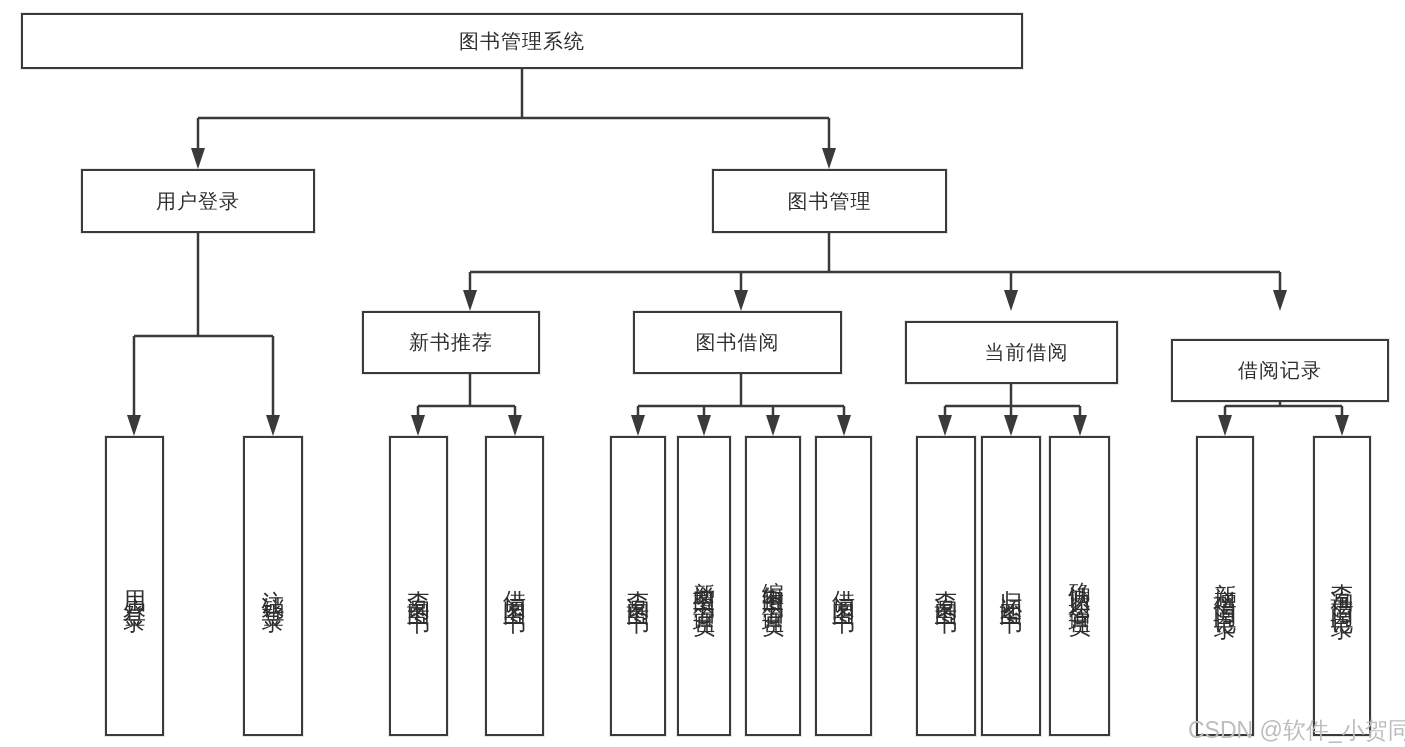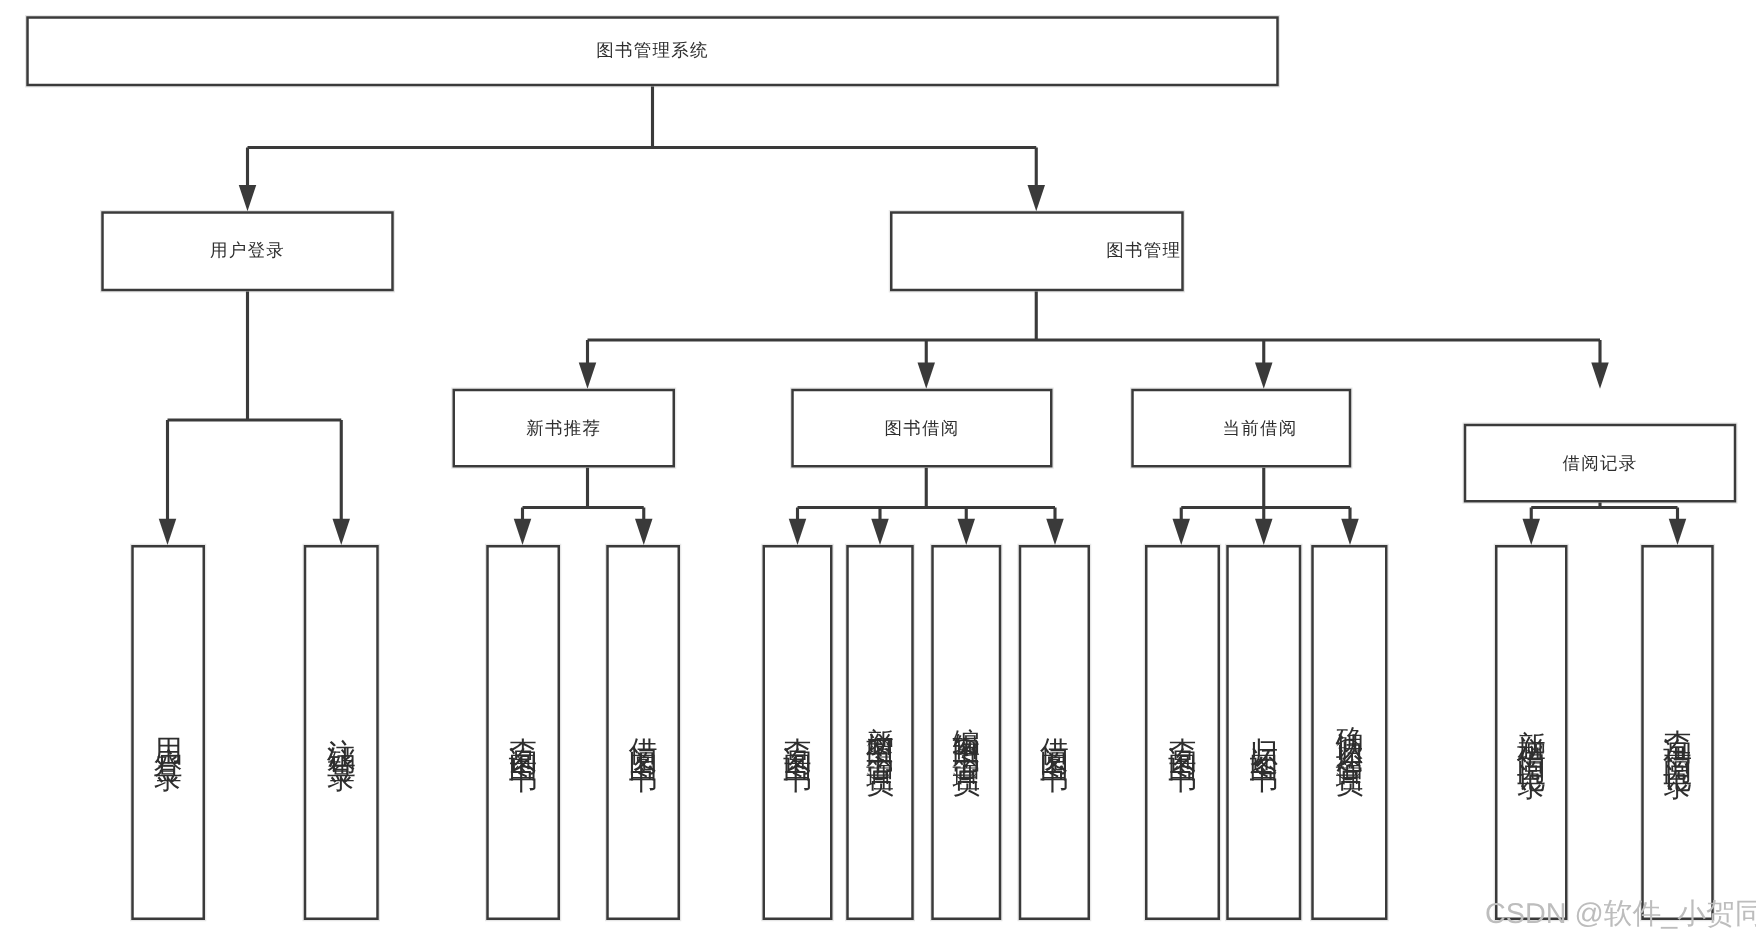--- a/index.html
+++ b/index.html
@@ -6,21 +6,21 @@
   #canvas{
     position:relative;width:1405px;height:747px;background:#ffffff;
     font-family:"Liberation Sans","DejaVu Sans",sans-serif;overflow:hidden;
   }
   .node{
     position:absolute;background:#ffffff;border:2px solid #3a3a3a;
     display:flex;align-items:center;justify-content:center;
     color:#2e2e2e;box-sizing:border-box;
     box-shadow:0 0 0 1px rgba(60,60,60,0.12);
   }
-  .node.h{font-size:14px;letter-spacing:1px;}
+  .node.h{font-size:20px;letter-spacing:1px;}
   .node.v{font-size:23px;}
   .node.v .vtext{
     writing-mode:vertical-rl;text-orientation:mixed;
     letter-spacing:7px;line-height:1;color:#2e2e2e;
   }
   #wires{position:absolute;left:0;top:0;width:1405px;height:747px;pointer-events:none;}
   #watermark{
     position:absolute;top:715px;left:1188px;width:217px;
     font-size:23px;color:#bdbdbd;white-space:nowrap;z-index:5;
   }
@@ -85,31 +85,31 @@
       <polygon points="1342,436 1335,415 1349,415" fill="#3a3a3a"></polygon>
     </svg>
 
   <div class="node h" style="left:21px;top:13px;width:1002px;height:56px;">
     <span>图书管理系统</span>
   </div>
 
   <div class="node h" style="left:81px;top:169px;width:234px;height:64px;">
     <span>用户登录</span>
   </div>
-  <div class="node h" style="left:712px;top:169px;width:235px;height:64px;justify-content:flex-end;">
+  <div class="node h" style="left:712px;top:169px;width:235px;height:64px;">
     <span>图书管理</span>
   </div>
 
   <div class="node h" style="left:362px;top:311px;width:178px;height:63px;">
     <span>新书推荐</span>
   </div>
   <div class="node h" style="left:633px;top:311px;width:209px;height:63px;">
     <span>图书借阅</span>
   </div>
-  <div class="node h" style="left:905px;top:311px;width:176px;height:63px;padding-left:30px;">
+  <div class="node h" style="left:905px;top:321px;width:213px;height:63px;padding-left:30px;">
     <span>当前借阅</span>
   </div>
   <div class="node h" style="left:1171px;top:311px;width:218px;height:63px;margin-top:28px;">
     <span>借阅记录</span>
   </div>
 
   <div class="node v" style="left:105px;top:436px;width:59px;height:300px;">
     <span class="vtext">用户登录</span>
   </div>
   <div class="node v" style="left:243px;top:436px;width:60px;height:300px;">

